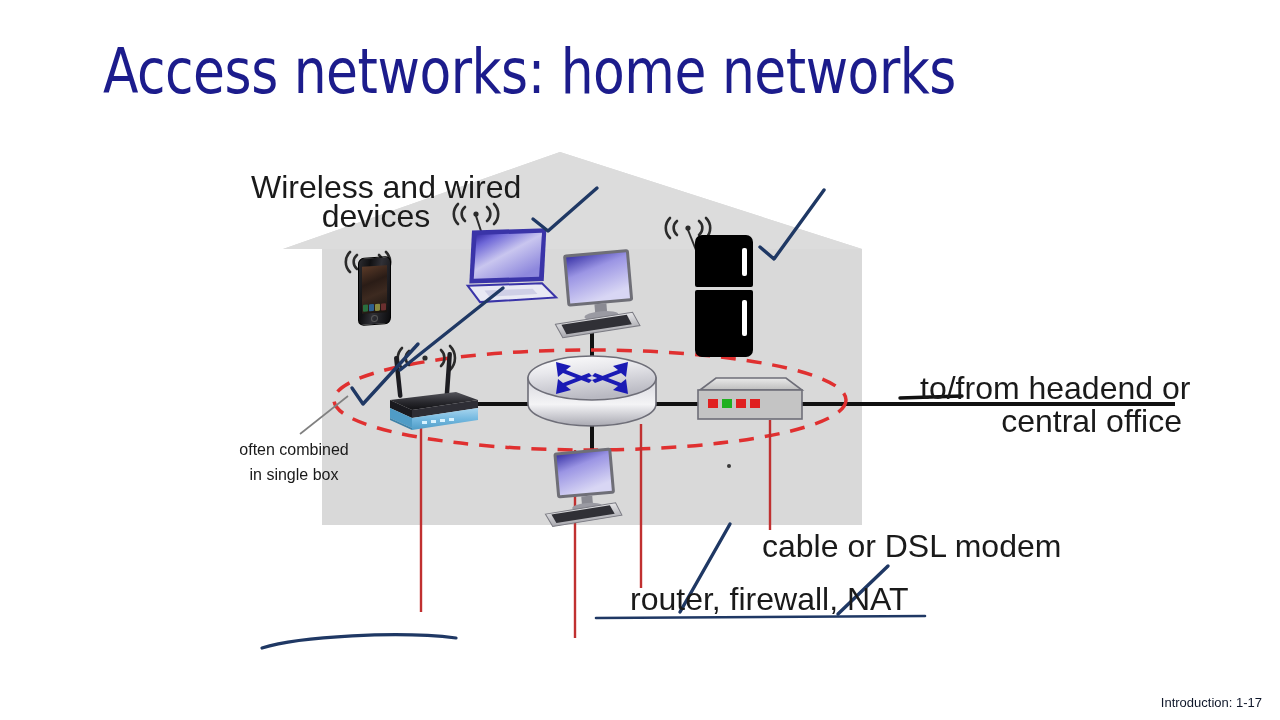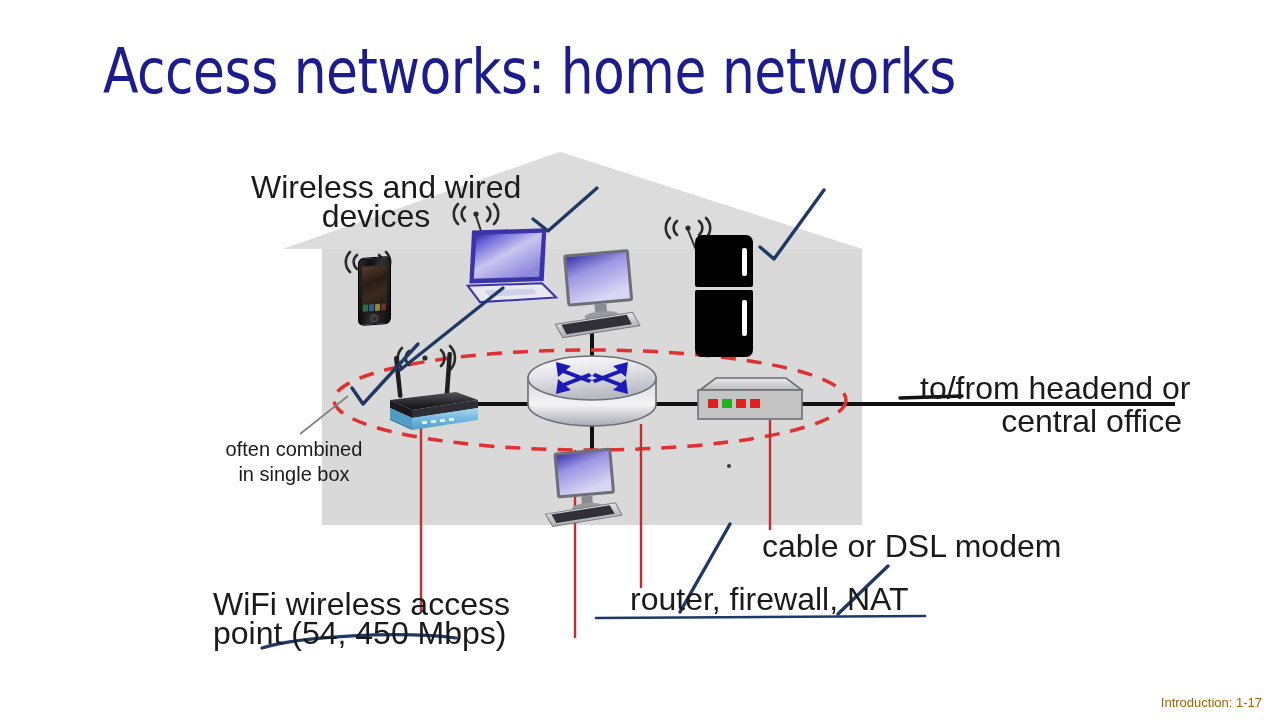--- a/index.html
+++ b/index.html
@@ -33,32 +33,32 @@
   
   .lbl {
     position:absolute;
     color:#1a1a1a;
     font-size:32px;
     line-height:29px;
     font-family:"Liberation Sans", sans-serif;
     white-space:pre;
   }
   #label-wireless-wired { left:251px; top:173px; text-align:center; width:250px; }
-  #label-often-combined { left:209px; top:437px; font-size:20px; line-height:25px; text-align:center; width:170px; }
+  #label-often-combined { left:209px; top:437px; font-size:16px; line-height:25px; text-align:center; width:170px; }
   #label-wifi-ap        { left:213px; top:590px; text-align:center; width:240px; }
   #label-wired-ethernet { left:583px; top:636px; }
   #label-router-fw-nat  { left:630px; top:585px; }
   #label-cable-dsl      { left:762px; top:532px; }
   #label-headend        { left:920px; top:372px; text-align:right; width:262px; line-height:33px; }
 
   #footer-note {
     position:absolute;
     right:18px; bottom:10px;
     font-size:13px;
-    color:#a16207;
+    color:#0f172a;
     font-family:"Liberation Sans", sans-serif;
   }
 
   
   .device { position:absolute; }
 
   
   #device-phone { left:358px; top:257px; width:33px; height:68px; }
   .phone-body {
     width:33px; height:68px; border-radius:6px;
@@ -354,22 +354,20 @@
         <div class="fridge-handle"></div>
       </div>
   </div>
 
   <div class="lbl" id="label-wireless-wired">Wireless and wired
 devices</div>
 
   <div class="lbl" id="label-often-combined">often combined
 in single box</div>
 
-  <div class="lbl" id="label-wifi-ap">WiFi wireless access
-point (54, 450 Mbps)</div>
 
 
   <div class="lbl" id="label-cable-dsl">cable or DSL modem</div>
 
   <div class="lbl" id="label-router-fw-nat">router, firewall, NAT</div>
 
   <div class="lbl" id="label-headend">to/from headend or
 central office</div>
 
   <div id="footer-note">Introduction: 1-17</div>

